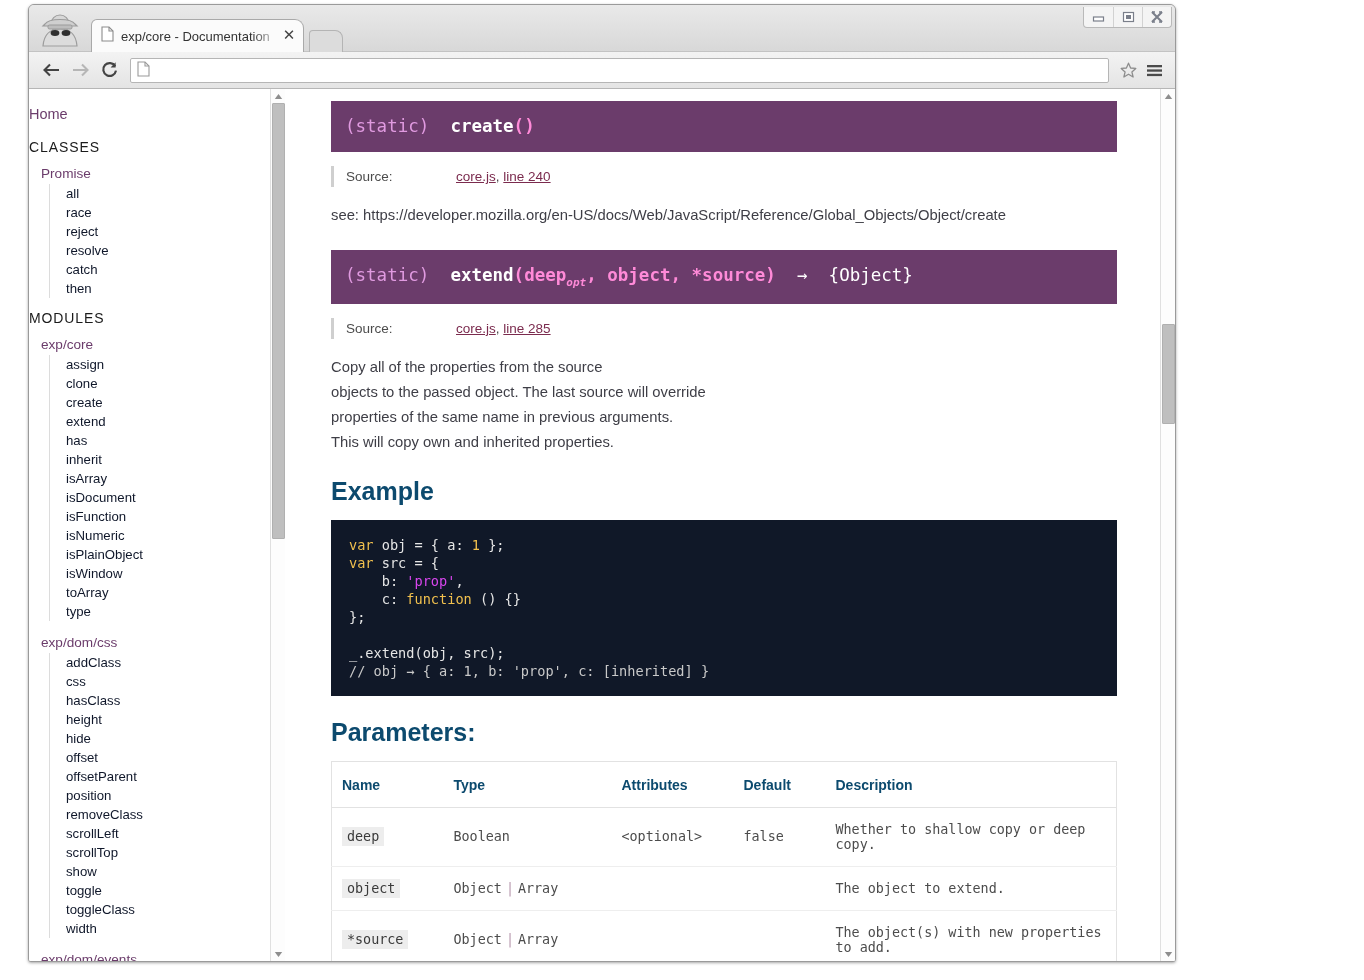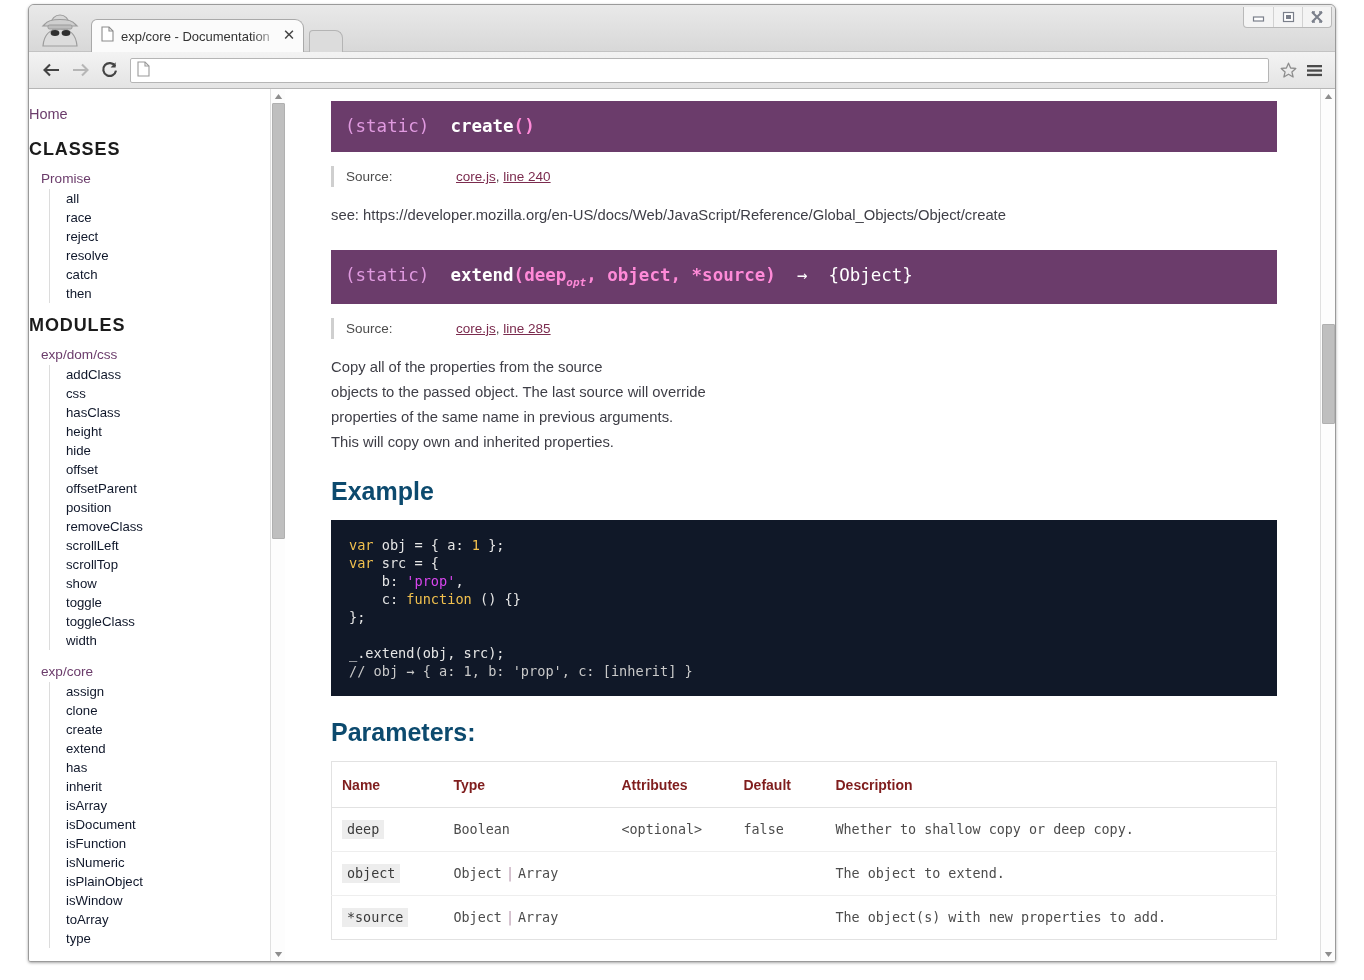--- a/index.html
+++ b/index.html
@@ -6,21 +6,21 @@
   html, body {
     width: 1364px; height: 980px;
     background: #ffffff;
     font-family: "Liberation Sans", sans-serif;
     overflow: hidden;
   }
 
   
   #window {
     position: absolute; left: 28px; top: 4px;
-    width: 1308px; height: 958px;
+    width: 1148px; height: 958px;
     background: #e4e4e4;
     border: 1px solid #9a9a9a;
     border-radius: 6px 6px 3px 3px;
     box-shadow: 0 1px 3px rgba(0,0,0,.35);
     overflow: hidden;
   }
   #titlebar {
     position: relative;
     height: 47px;
     background: linear-gradient(#e9e9e9, #d8d8d8);
@@ -131,21 +131,21 @@
     overflow: hidden;
     padding: 16px 0 0 0;
     flex: 0 0 256px;
   }
   #sidebar .inner { padding-right: 6px; }
   .nav-home {
     font-size: 14.5px; color: #6b3c6b;
     margin-bottom: 17px; display: inline-block; cursor: pointer;
   }
   .nav-section {
-    font-size: 18px; font-weight: bold; letter-spacing: .9px;
+    font-size: 14px; font-weight: normal; letter-spacing: .9px;
     color: #1b1b1b; margin: 0 0 9px 0;
   }
   .nav-group { margin-bottom: 12px; }
   .nav-group-title {
     font-size: 13.6px; color: #6b3c6b;
     margin-left: 12px; margin-bottom: 3px;
     cursor: pointer; display: inline-block;
   }
   .nav-sub { margin-left: 20px; border-left: 1px solid #dcdcdc; padding-left: 0; }
   .nav-sub li { list-style: none; }
@@ -247,21 +247,21 @@
     border-collapse: collapse;
     border: 1px solid #e2e2e2;
     font-size: 13.4px;
     background: #fff;
   }
   table.params th {
     text-align: left;
     font-family: "Liberation Sans", sans-serif;
     font-size: 14px;
     font-weight: bold;
-    color: #7f1d1d;
+    color: #0c4a6e;
     padding: 15px 10px 14px 10px;
     border-bottom: 1px solid #e2e2e2;
   }
   table.params td {
     padding: 14px 10px;
     border-bottom: 1px solid #eeeeee;
     vertical-align: middle;
     font-family: "DejaVu Sans Mono", monospace;
     color: #4c4c4c;
   }
@@ -404,20 +404,64 @@
                   <a>resolve</a>
                 </li>
                 <li>
                   <a>catch</a>
                 </li>
                 <li>
                   <a>then</a>
                 </li>
               </ul></div>
             <div class="nav-section">MODULES</div>
+            <div class="nav-group"><a class="nav-group-title">exp/core</a><ul class="nav-sub">
+                <li>
+                  <a>assign</a>
+                </li>
+                <li>
+                  <a>clone</a>
+                </li>
+                <li>
+                  <a>create</a>
+                </li>
+                <li>
+                  <a>extend</a>
+                </li>
+                <li>
+                  <a>has</a>
+                </li>
+                <li>
+                  <a>inherit</a>
+                </li>
+                <li>
+                  <a>isArray</a>
+                </li>
+                <li>
+                  <a>isDocument</a>
+                </li>
+                <li>
+                  <a>isFunction</a>
+                </li>
+                <li>
+                  <a>isNumeric</a>
+                </li>
+                <li>
+                  <a>isPlainObject</a>
+                </li>
+                <li>
+                  <a>isWindow</a>
+                </li>
+                <li>
+                  <a>toArray</a>
+                </li>
+                <li>
+                  <a>type</a>
+                </li>
+              </ul></div>
             <div class="nav-group"><a class="nav-group-title">exp/dom/css</a><ul class="nav-sub">
                 <li>
                   <a>addClass</a>
                 </li>
                 <li>
                   <a>css</a>
                 </li>
                 <li>
                   <a>hasClass</a>
                 </li>
@@ -449,64 +493,20 @@
                   <a>show</a>
                 </li>
                 <li>
                   <a>toggle</a>
                 </li>
                 <li>
                   <a>toggleClass</a>
                 </li>
                 <li>
                   <a>width</a>
-                </li>
-              </ul></div>
-            <div class="nav-group"><a class="nav-group-title">exp/core</a><ul class="nav-sub">
-                <li>
-                  <a>assign</a>
-                </li>
-                <li>
-                  <a>clone</a>
-                </li>
-                <li>
-                  <a>create</a>
-                </li>
-                <li>
-                  <a>extend</a>
-                </li>
-                <li>
-                  <a>has</a>
-                </li>
-                <li>
-                  <a>inherit</a>
-                </li>
-                <li>
-                  <a>isArray</a>
-                </li>
-                <li>
-                  <a>isDocument</a>
-                </li>
-                <li>
-                  <a>isFunction</a>
-                </li>
-                <li>
-                  <a>isNumeric</a>
-                </li>
-                <li>
-                  <a>isPlainObject</a>
-                </li>
-                <li>
-                  <a>isWindow</a>
-                </li>
-                <li>
-                  <a>toArray</a>
-                </li>
-                <li>
-                  <a>type</a>
                 </li>
               </ul></div>
             <div class="nav-group"><a class="nav-group-title">exp/dom/events</a></div>
           </div>
       </div>
       <div class="sbar" id="sidebar-scroll">
         <div class="arrow-up">
           <svg width="9" height="7" viewBox="0 0 9 7">
               <path d="M4.5 1 L8.2 6 L0.8 6 Z" fill="#8e8e8e"></path>
             </svg>
@@ -558,21 +558,21 @@
 
         <h3 class="subhead">Example</h3>
 
         <pre class="code" id="example-code"><span class="kw">var</span><span class="pl"> obj = { a: </span><span class="num">1</span><span class="pl"> };</span>
 <span class="kw">var</span><span class="pl"> src = {</span>
 <span class="pl">    b: </span><span class="str">'prop'</span><span class="pl">,</span>
 <span class="pl">    c: </span><span class="fn">function</span><span class="pl"> () {}</span>
 <span class="pl">};</span>
 <span class="pl"></span>
 <span class="pl">_.extend(obj, src);</span>
-<span class="cm">// obj → { a: 1, b: 'prop', c: [inherit] }</span>
+<span class="cm">// obj → { a: 1, b: 'prop', c: [inherited] }</span>
 </pre>
 
         <h3 class="subhead">Parameters:</h3>
 
         <table class="params">
           <thead>
             <tr id="params-head-row">
                 <th class="col-name">Name</th>
                 <th class="col-type">Type</th>
                 <th class="col-attr">Attributes</th>

